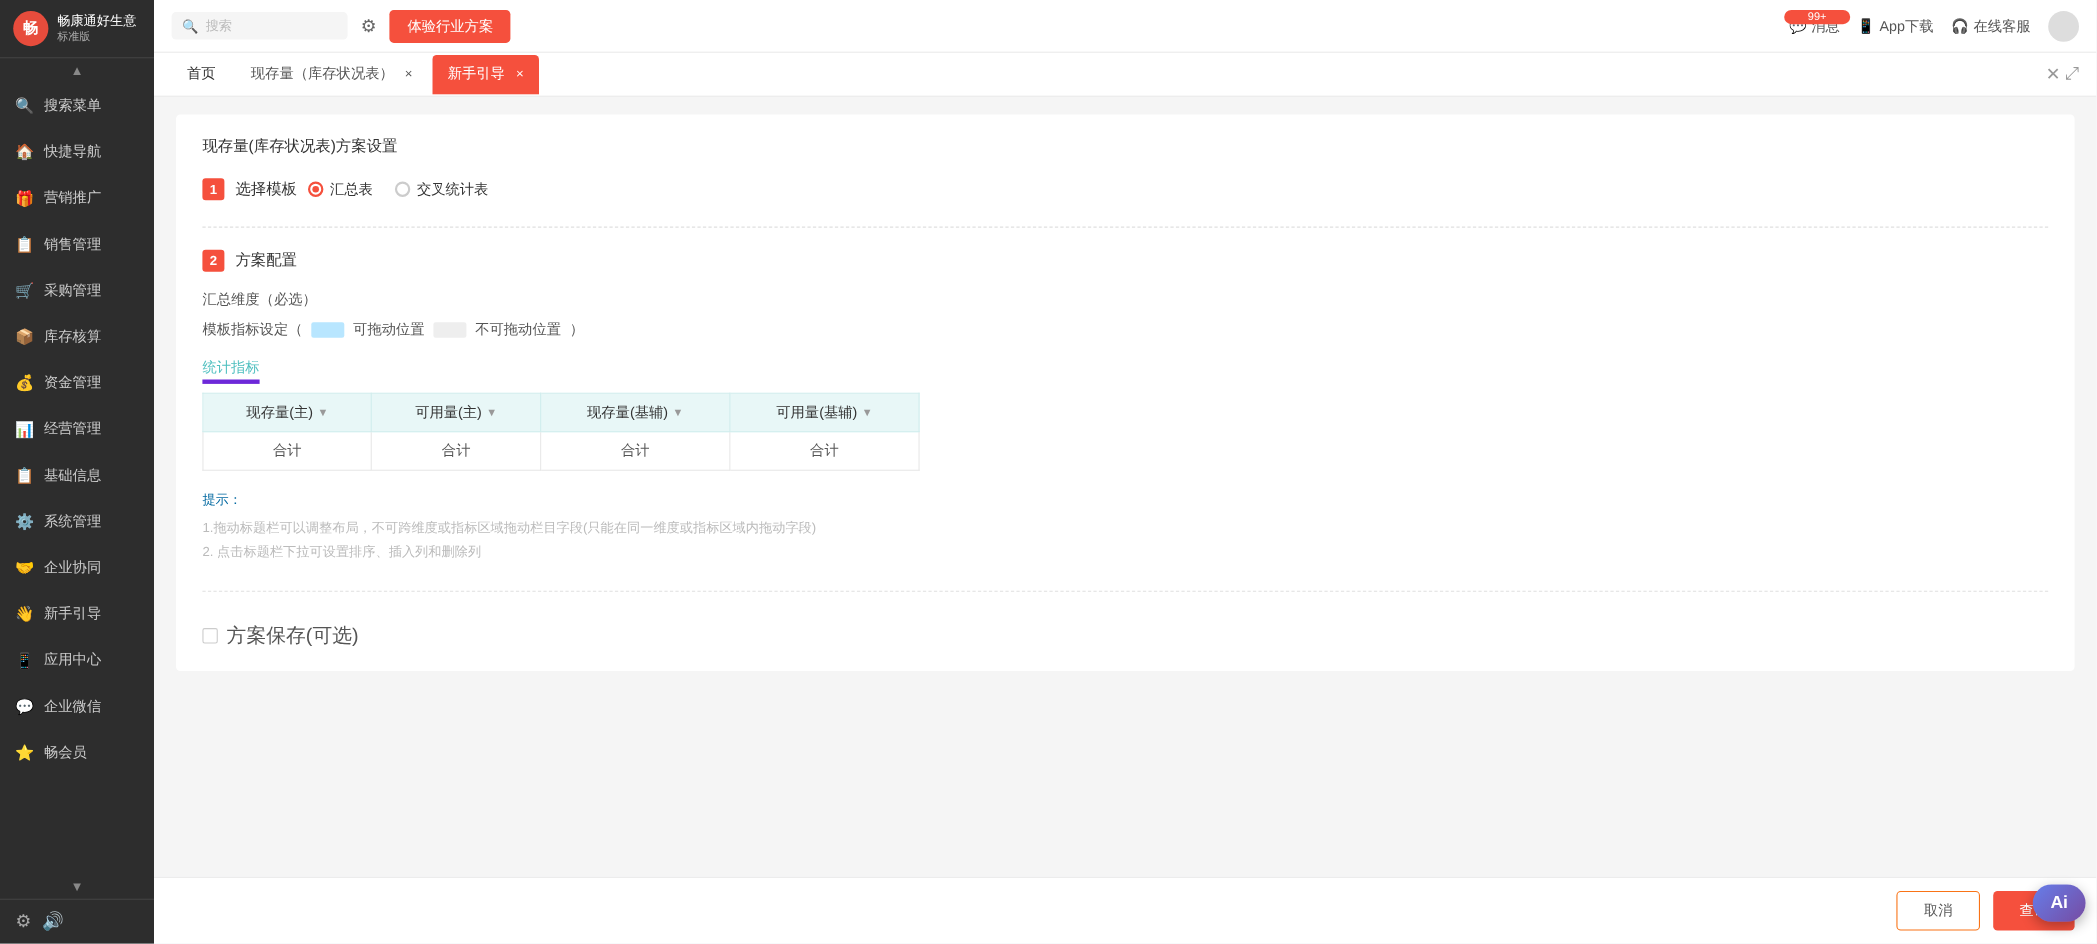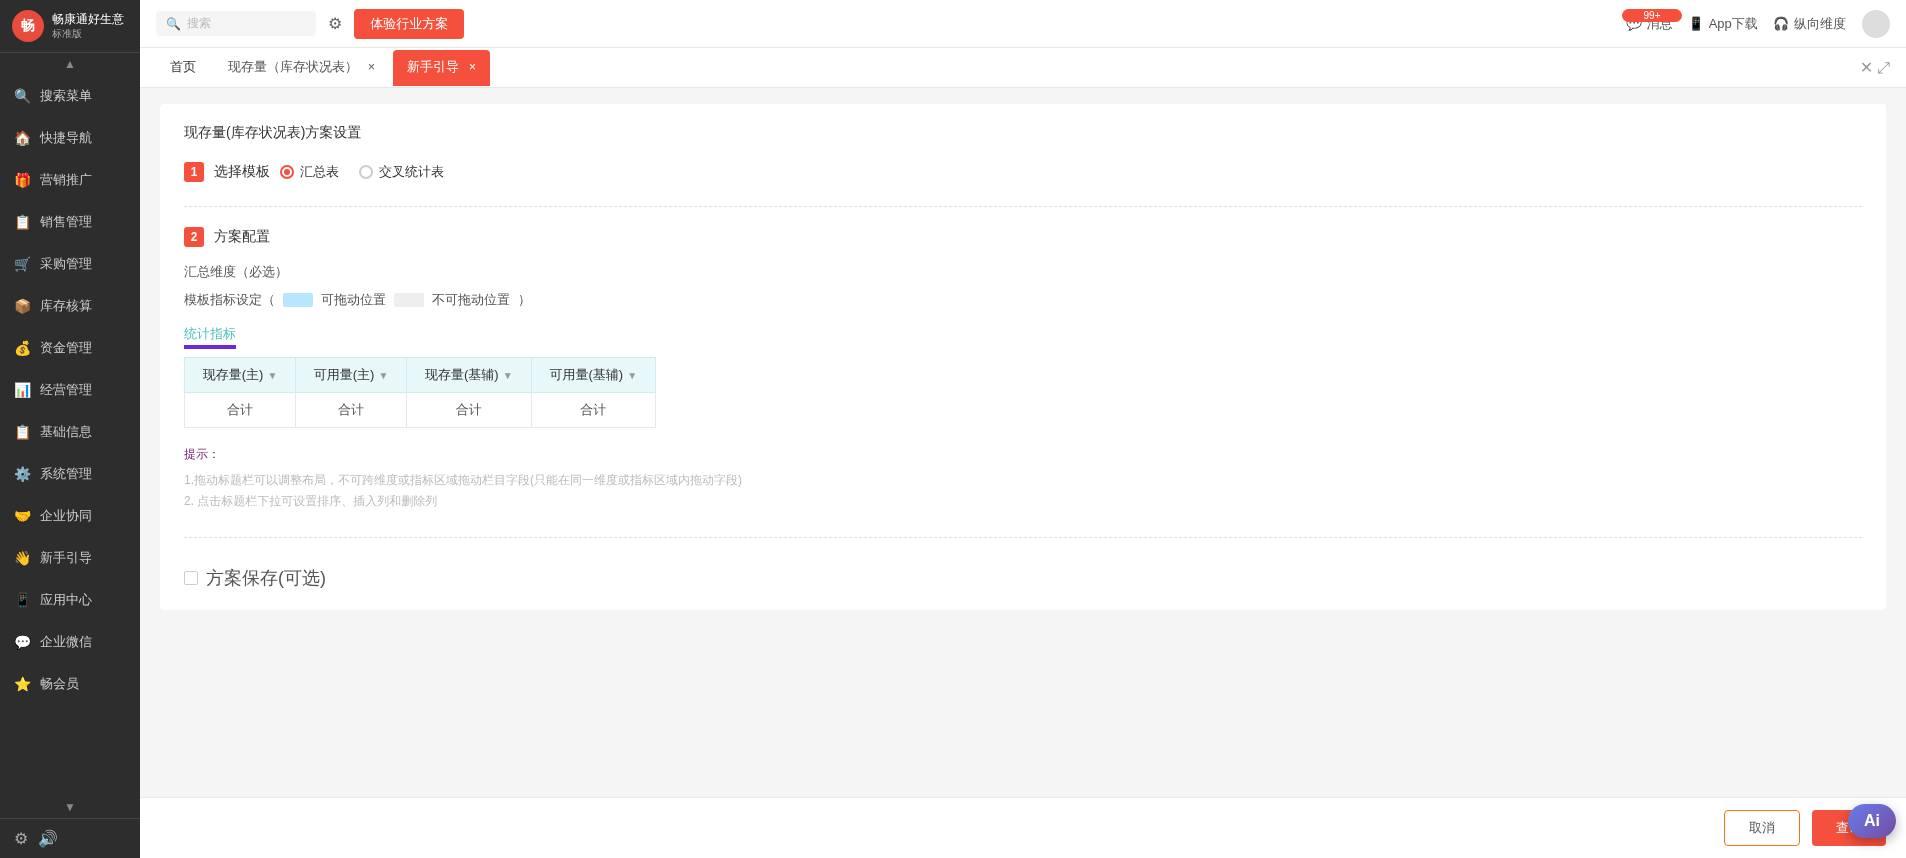--- a/index.html
+++ b/index.html
@@ -193,37 +193,37 @@
       width: 30px; height: 14px; background: #b8e6ff; border-radius: 2px;
     }
     .indicator-fixed {
       width: 30px; height: 14px; background: #eee; border-radius: 2px;
     }
 
     
     .table-section { margin-bottom: 16px; }
     .table-label { color: #4dbfbf; font-size: 13px; margin-bottom: 8px; border-bottom: 4px solid #6d28d9; display: inline-block; padding-bottom: 2px; }
 
-    .stats-table { border-collapse: collapse; width: 472px; }
+    .stats-table { border-collapse: collapse; width: 652px; }
     .stats-table th {
       background: #e8f7f7; padding: 8px 16px;
       text-align: center; font-size: 13px; font-weight: normal;
       color: #333; border: 1px solid #d0eded;
     }
     .stats-table td {
       background: #fff; padding: 8px 16px;
       text-align: center; font-size: 13px;
       color: #555; border: 1px solid #e8e8e8;
     }
     .col-header { display: flex; align-items: center; justify-content: center; gap: 4px; }
     .col-arrow { color: #999; font-size: 10px; }
 
     
     .tips-section { color: #bbb; font-size: 12px; line-height: 1.8; }
-    .tips-title { color: #701a75; margin-bottom: 4px; }
+    .tips-title { color: #0369a1; margin-bottom: 4px; }
 
     
     .save-option { display: flex; align-items: center; gap: 8px; font-size: 18px; color: #555; margin-top: 28px; }
     .checkbox-box {
       width: 14px; height: 14px; border: 1px solid #ccc; border-radius: 2px;
       cursor: pointer;
     }
 
     
     .footer-bar {
@@ -375,21 +375,21 @@
         <span>💬</span>
         <span>消息</span>
         <span class="badge">99+</span>
       </div>
       <div class="badge-item">
         <span>📱</span>
         <span>App下载</span>
       </div>
       <div class="badge-item">
         <span>🎧</span>
-        <span>纵向维度</span>
+        <span>在线客服</span>
       </div>
       <div class="avatar-placeholder"></div>
     </div>
   </div>
 
   <div class="tabs-bar">
     <div class="tab tab-home">
       <span>首页</span>
     </div>
     <div class="tab">

